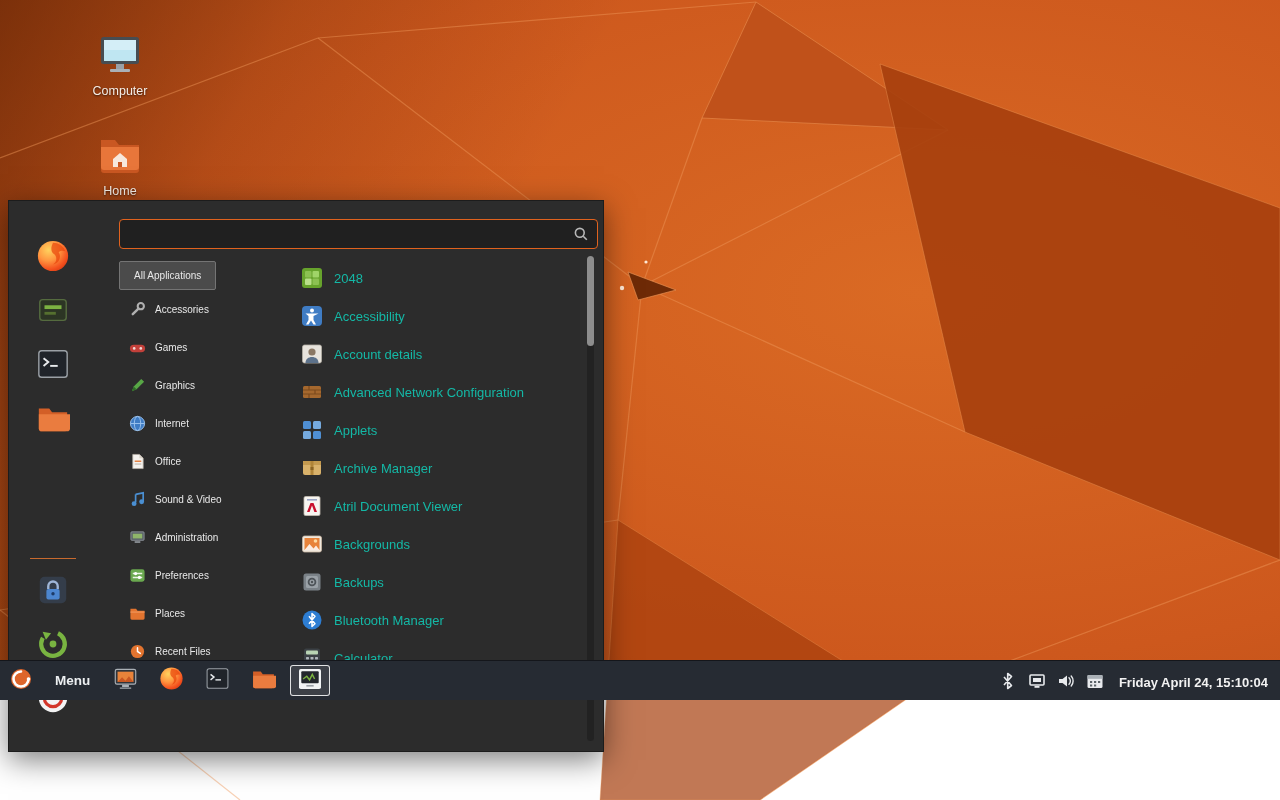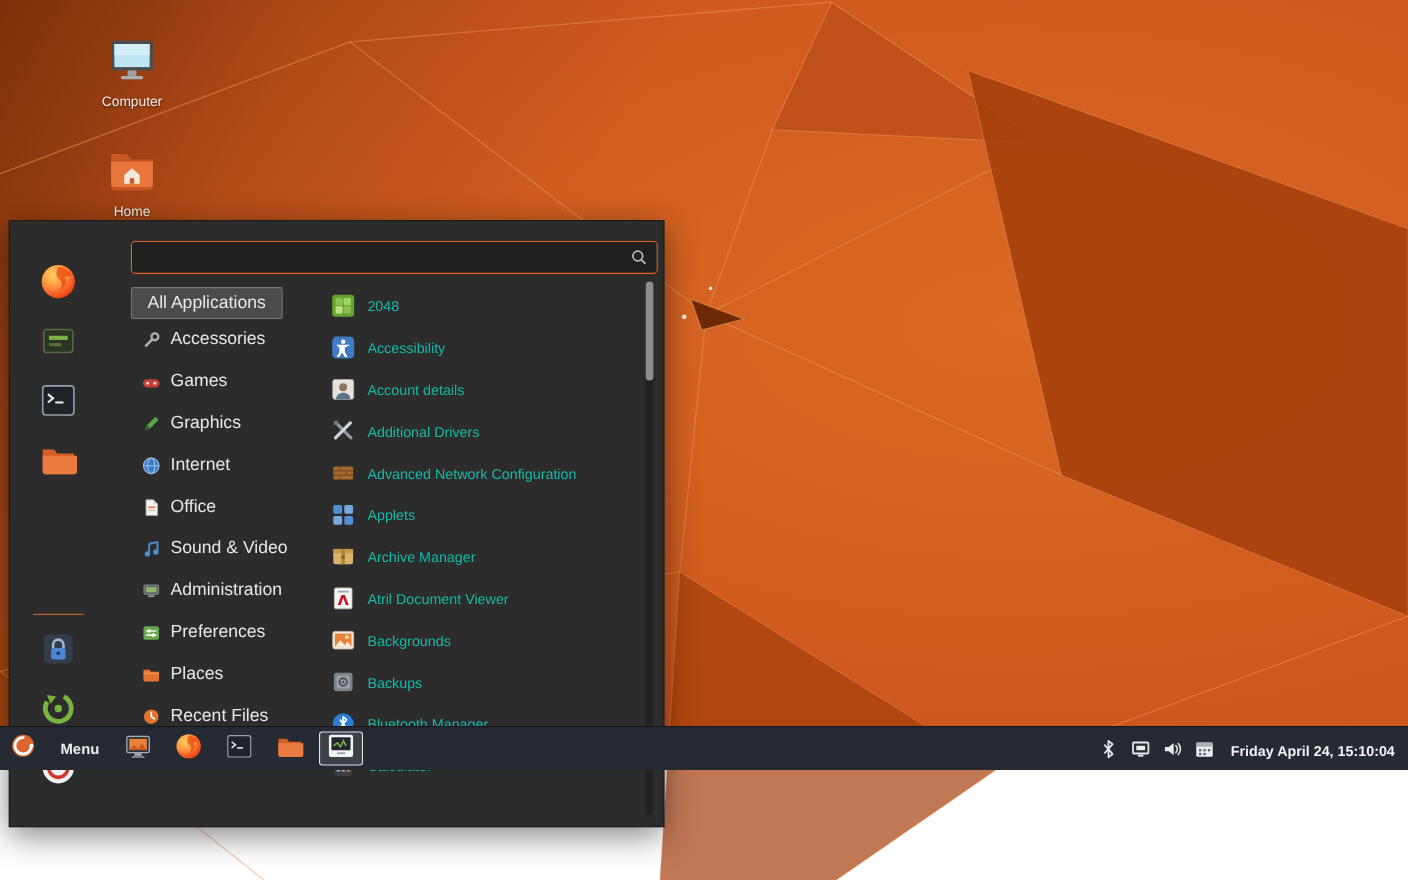--- a/index.html
+++ b/index.html
@@ -43,21 +43,21 @@
   .search-box .mag { width: 16px; height: 16px; flex: 0 0 auto; }
 
   .cat-col { position: absolute; left: 110px; top: 60px; width: 178px; }
   .cat-selected { display: inline-flex; align-items: center; height: 29px; padding: 0 14px;
     background: #4b4b4b; border: 1px solid #747474; border-radius: 2px;
     color: #f0f0f0; font-size: 13px; cursor: pointer; }
   .cat-row { height: 38px; display: flex; align-items: center; gap: 9px; padding-left: 10px;
     border-radius: 3px; cursor: pointer; }
   .cat-ic { width: 17px; height: 17px; flex: 0 0 auto; }
   .cat-ic svg { width: 17px; height: 17px; display: block; }
-  .cat-label { color: #e8e8e8; font-size: 16px; white-space: nowrap; }
+  .cat-label { color: #e8e8e8; font-size: 10px; white-space: nowrap; }
 
   .app-col { position: absolute; left: 284px; top: 58px; width: 288px; }
   .app-row { height: 38px; display: flex; align-items: center; gap: 11px; padding-left: 8px;
     border-radius: 3px; cursor: pointer; }
   .app-ic { width: 22px; height: 22px; flex: 0 0 auto; }
   .app-ic svg { width: 22px; height: 22px; display: block; }
   .app-label { color: #14b8a6; font-size: 13px; white-space: nowrap; }
 
   .scrollbar { position: absolute; right: 9px; top: 55px; bottom: 10px; width: 7px;
     background: #222; border-radius: 4px; }
@@ -375,30 +375,20 @@
         <span class="app-ic">
           <svg viewBox="0 0 22 22">
               <rect x="1.5" y="2" width="19" height="18" rx="2" fill="#e7e3dc" stroke="#b5b0a6" stroke-width="0.8"></rect>
               <circle cx="11" cy="9" r="3.6" fill="#8a7763"></circle>
               <path d="M4.5 20 c0 -4 3 -6 6.5 -6 s6.5 2 6.5 6 z" fill="#5c718a"></path>
             </svg>
         </span>
         <span class="app-label">Account details</span>
       </div>
 
-      <div class="app-row">
-        <span class="app-ic">
-          <svg viewBox="0 0 22 22">
-              <path d="M4.5 3.5 L18 17" stroke="#8e959c" stroke-width="3" stroke-linecap="round"></path>
-              <path d="M17.5 3.5 L4 17" stroke="#cfd4da" stroke-width="3" stroke-linecap="round"></path>
-              <circle cx="4.5" cy="3.5" r="2.2" fill="#6f767d"></circle>
-            </svg>
-        </span>
-        <span class="app-label">Additional Drivers</span>
-      </div>
 
       <div class="app-row">
         <span class="app-ic">
           <svg viewBox="0 0 22 22">
               <rect x="2" y="5" width="18" height="12" rx="1.5" fill="#a5682e"></rect>
               <path d="M2 9 h18 M2 13 h18 M8 5 v4 M14 9 v4 M8 13 v4" stroke="#7c4a1d" stroke-width="1.2"></path>
             </svg>
         </span>
         <span class="app-label">Advanced Network Configuration</span>
       </div>

